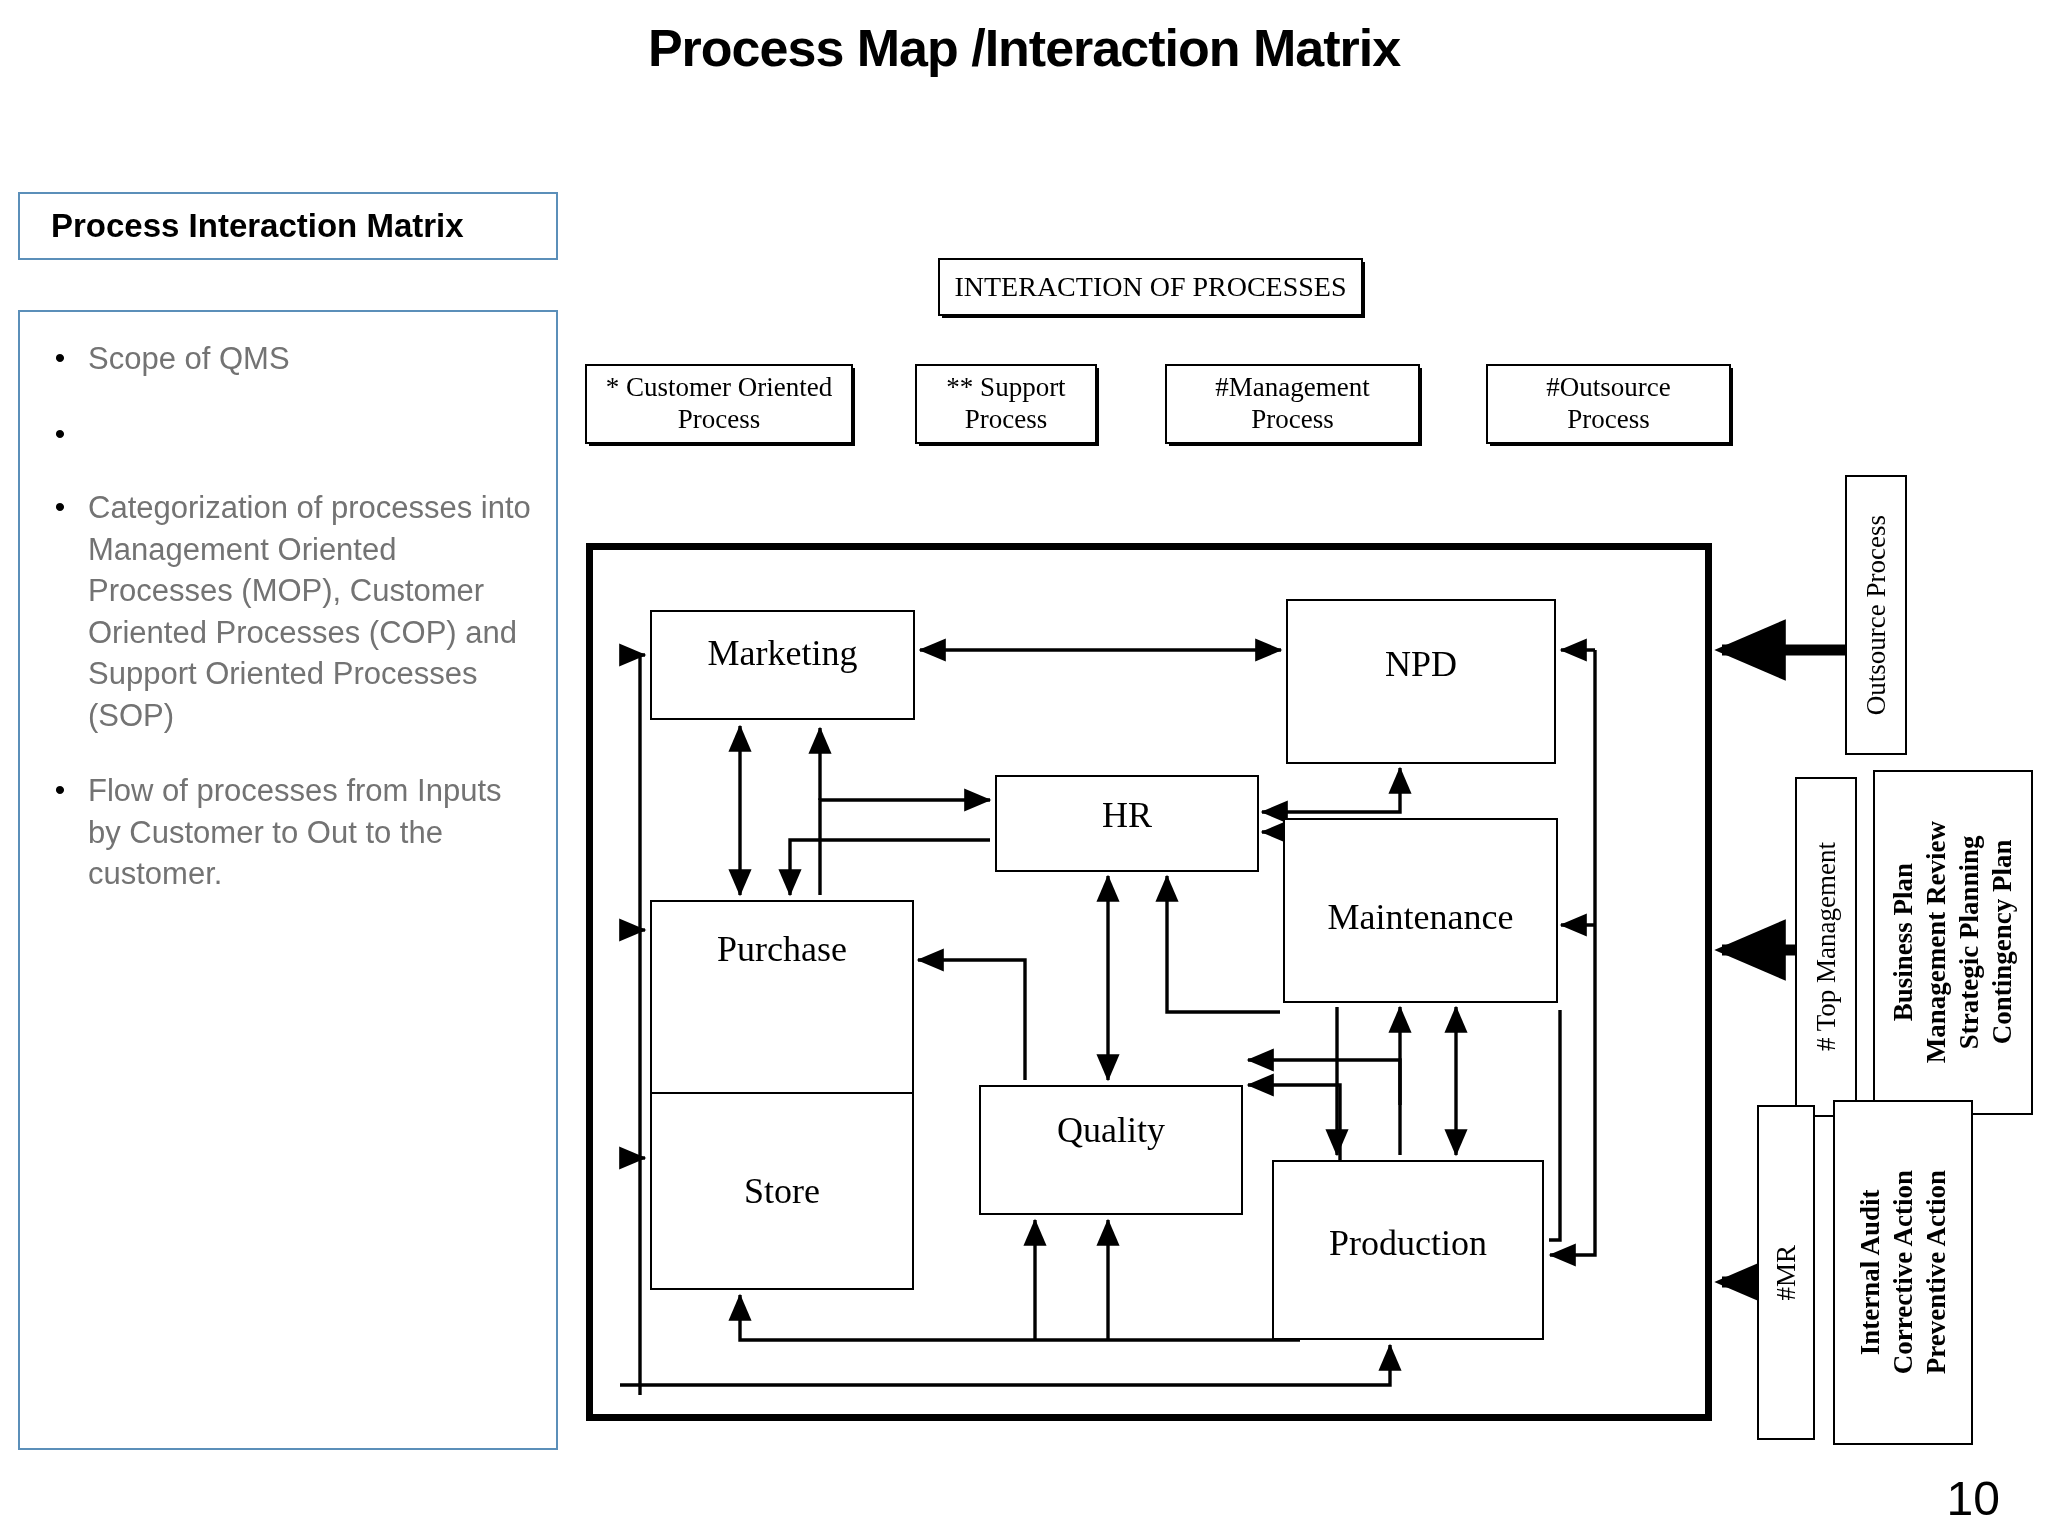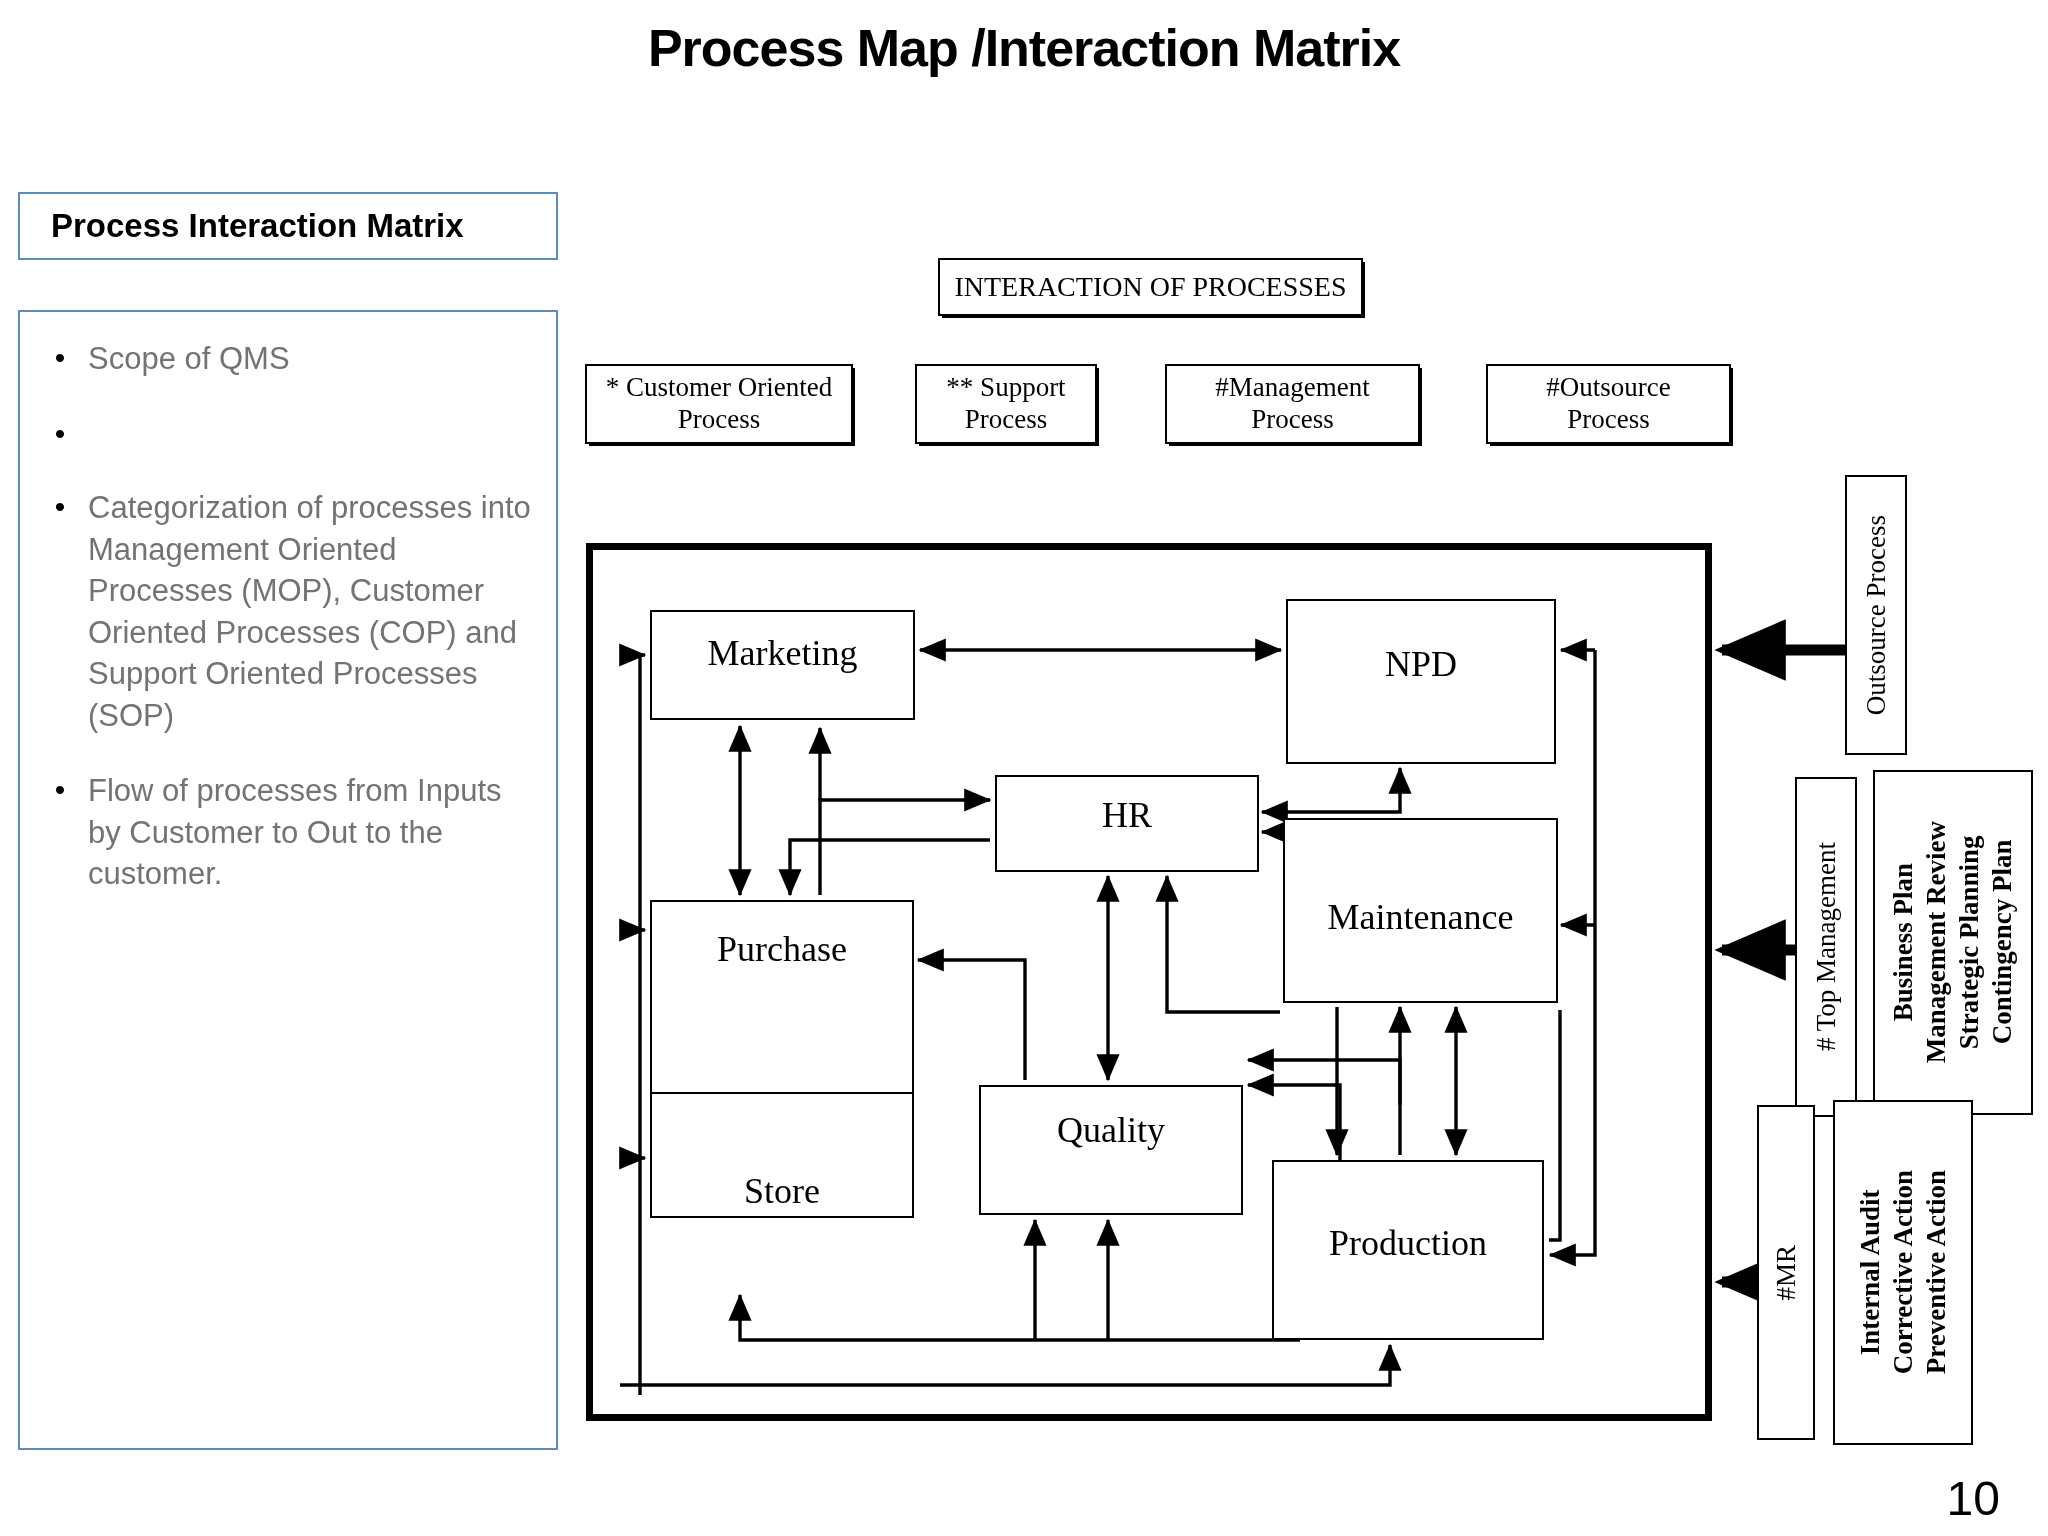--- a/index.html
+++ b/index.html
@@ -62,21 +62,21 @@
   .pbox .plabel{position:absolute; left:0; right:0; text-align:center;}
 
   #box-marketing{ left:650px; top:610px; width:265px; height:110px;}
   #box-marketing .plabel{top:20px;}
   #box-npd{ left:1286px; top:599px; width:270px; height:165px;}
   #box-npd .plabel{top:42px;}
   #box-hr{ left:995px; top:775px; width:264px; height:97px;padding-left:8px;}
   #box-hr .plabel{top:17px;}
   #box-maintenance{ left:1283px; top:818px; width:275px; height:185px;}
   #box-maintenance .plabel{top:76px;}
-  #box-purchasestore{ left:650px; top:900px; width:264px; height:318px;}
+  #box-purchasestore{ left:650px; top:900px; width:264px; height:390px;}
   #box-purchasestore .plabel-purchase{position:absolute;left:0;right:0;top:26px;text-align:center;}
   #box-purchasestore .split{position:absolute;left:0;right:0;top:190px;border-top:2px solid #000;}
   #box-purchasestore .plabel-store{position:absolute;left:0;right:0;top:268px;text-align:center;}
   #box-quality{ left:979px; top:1085px; width:264px; height:130px;}
   #box-quality .plabel{top:22px;}
   #box-production{ left:1272px; top:1160px; width:272px; height:180px;}
   #box-production .plabel{top:60px;}
 
   
   .vbox{

